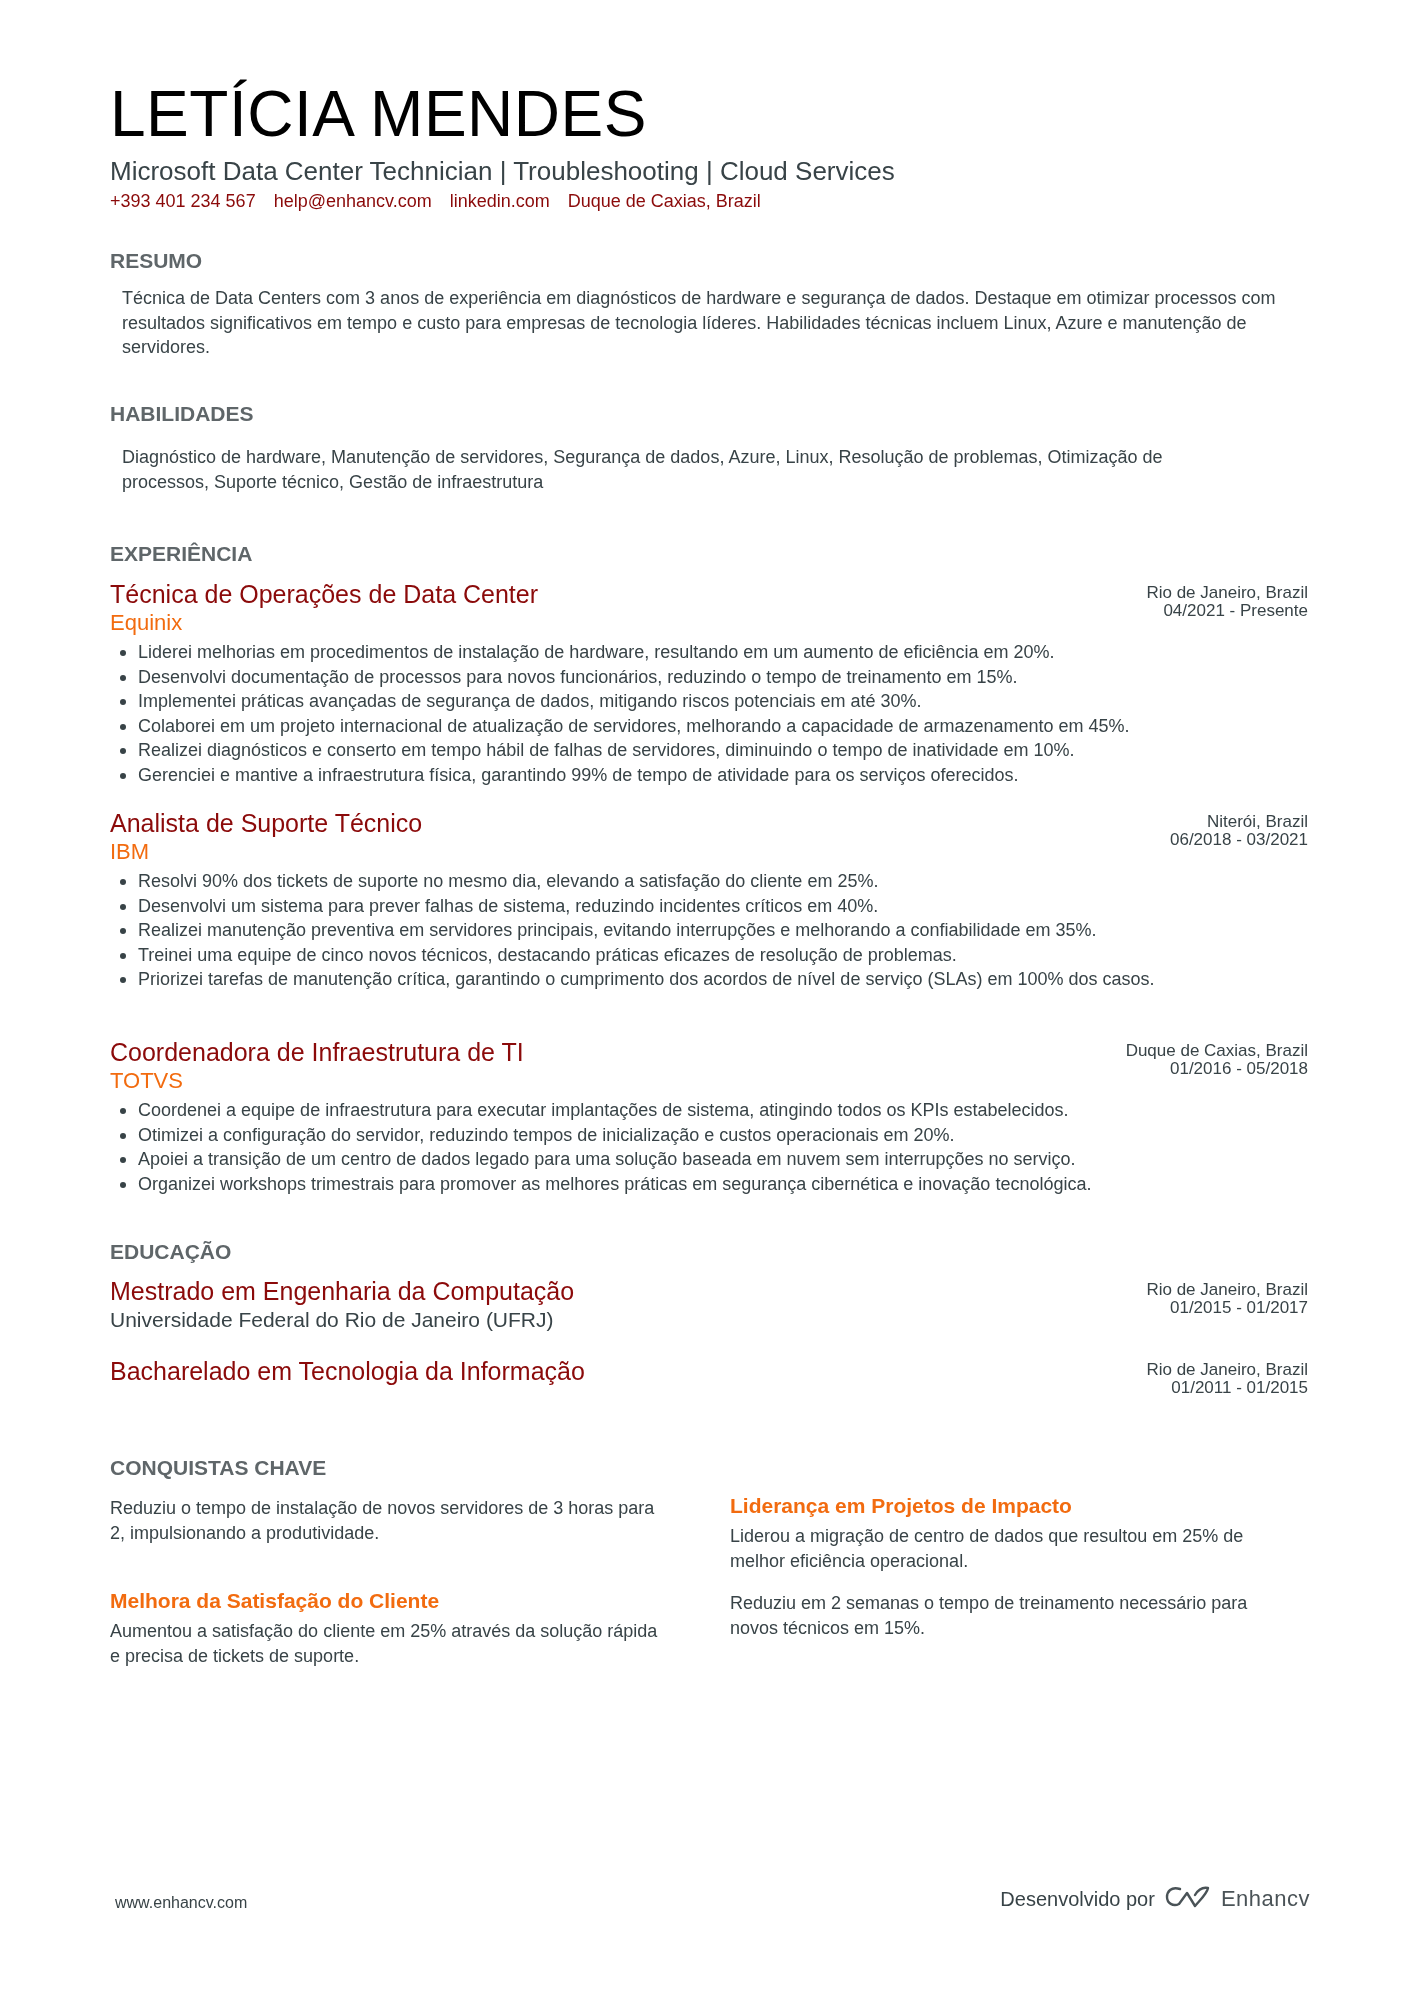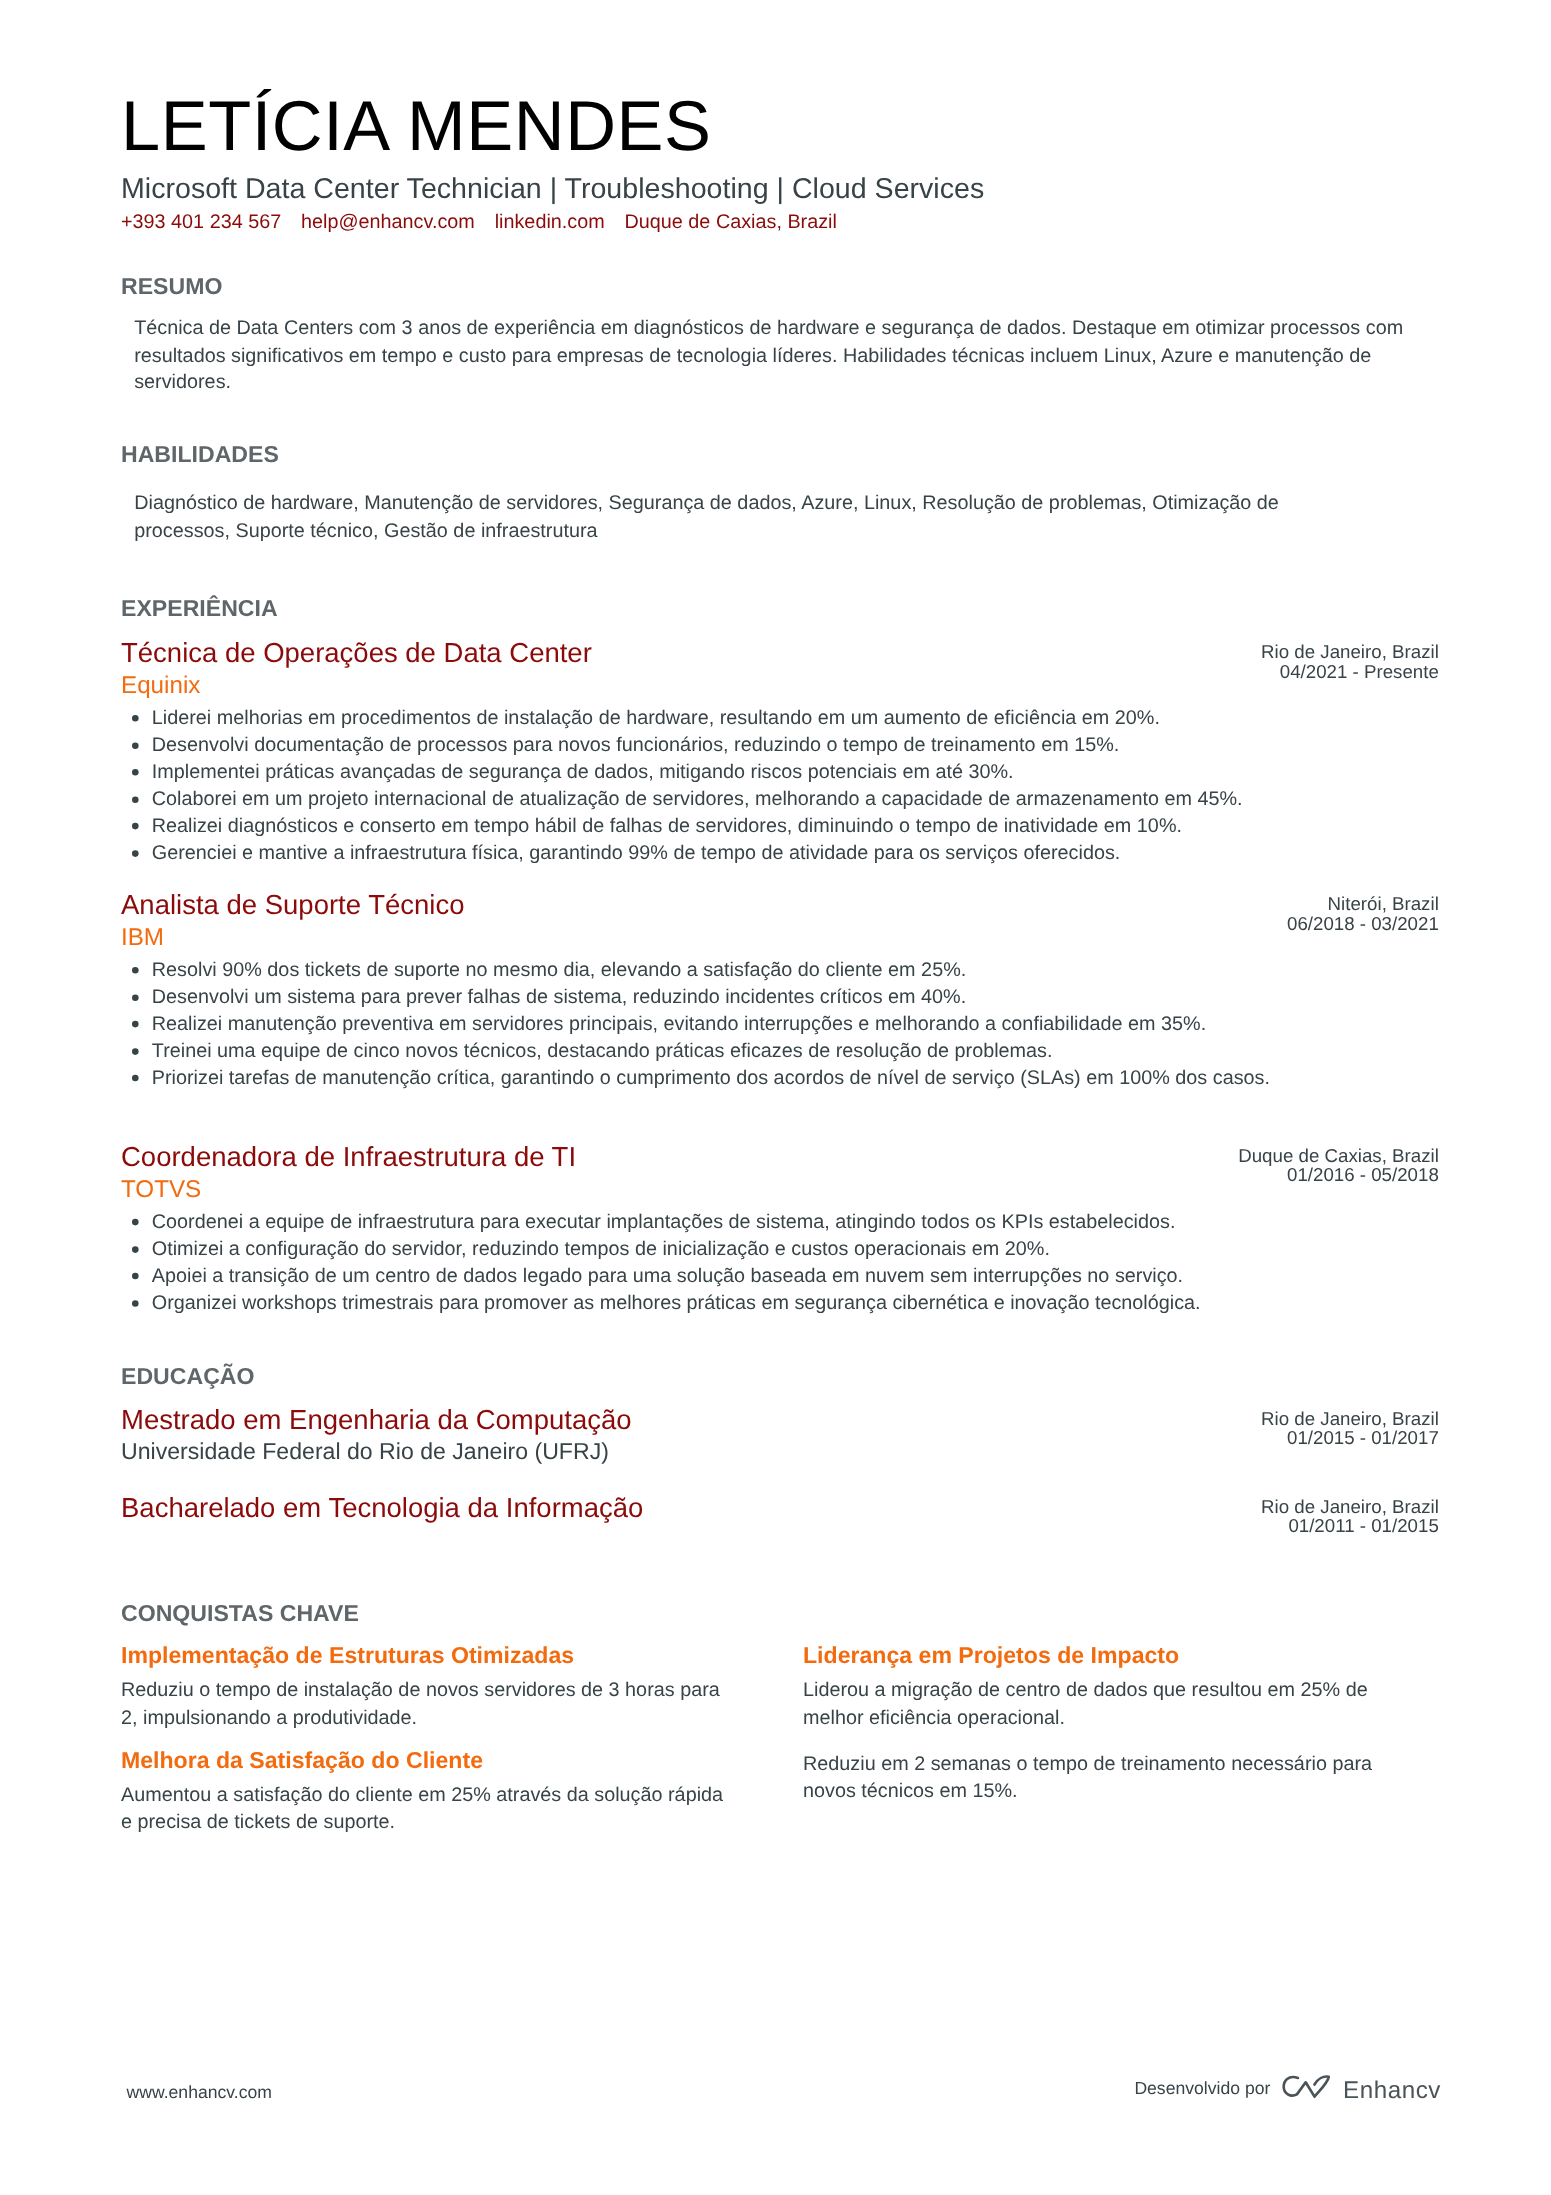--- a/index.html
+++ b/index.html
@@ -84,21 +84,21 @@
     }
 
     .footer-left {
       position: absolute; left: 115px; top: 1894px;
       font-size: 16px; color: #384347;
     }
     .footer-right {
       position: absolute; right: 100px; top: 1884px;
       display: flex; align-items: center; gap: 10px;
     }
-    .footer-right .by { font-size: 16px; color: #384347; }
+    .footer-right .by { font-size: 20px; color: #384347; }
     .footer-right .brand { font-size: 22px; color: #4a5357; letter-spacing: 0.5px; }
   </style>
 </head>
 <body>
 
 <div class="page">
 
   <h1 class="name">LETÍCIA MENDES</h1>
   <div class="title-line">Microsoft Data Center Technician | Troubleshooting | Cloud Services</div>
   <div class="contacts">
@@ -180,21 +180,20 @@
       <div class="role">Bacharelado em Tecnologia da Informação</div>
       <div class="meta-loc">Rio de Janeiro, Brazil</div>
       <div class="meta-date">01/2011 - 01/2015</div>
     </div>
   </div>
 
   <h2 class="section-title" style="top:1455px;">CONQUISTAS CHAVE</h2>
 
   <div class="ach-grid">
     <div>
-      <div class="ach-title">Implementação de Estruturas Otimizadas</div>
       <div class="ach-desc">Reduziu o tempo de instalação de novos servidores de 3 horas para 2, impulsionando a produtividade.</div>
     </div>
     <div>
       <div class="ach-title">Liderança em Projetos de Impacto</div>
       <div class="ach-desc">Liderou a migração de centro de dados que resultou em 25% de melhor eficiência operacional.</div>
     </div>
     <div>
       <div class="ach-title">Melhora da Satisfação do Cliente</div>
       <div class="ach-desc">Aumentou a satisfação do cliente em 25% através da solução rápida e precisa de tickets de suporte.</div>
     </div>

